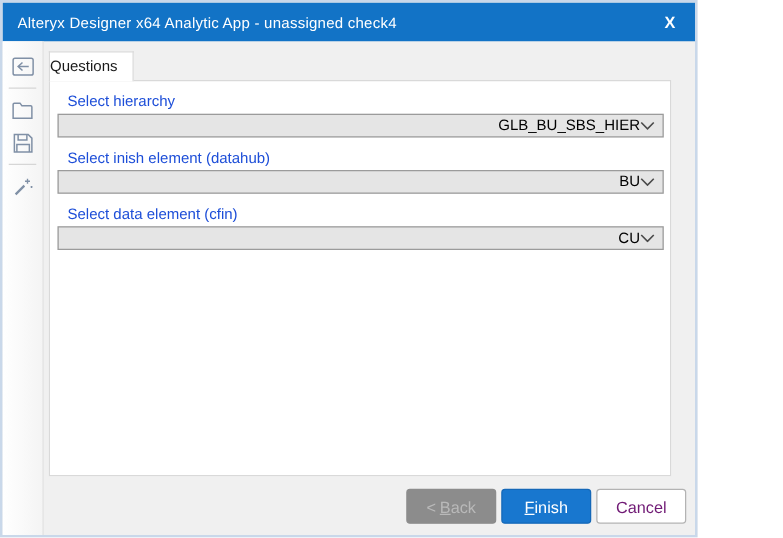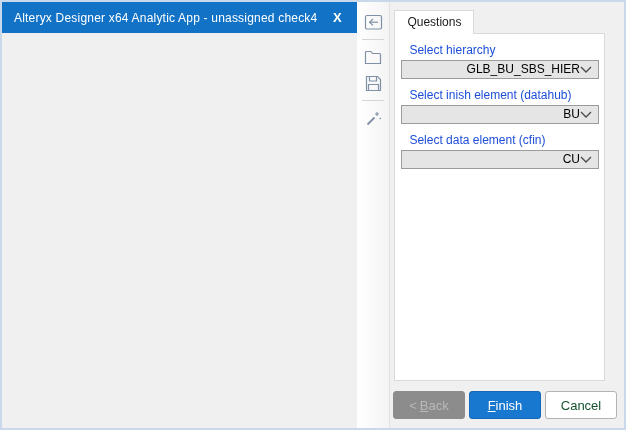--- a/index.html
+++ b/index.html
@@ -1,22 +1,22 @@
 <!DOCTYPE html>
 <html><head>
 <meta charset="utf-8">
 <style>
   * { margin:0; padding:0; box-sizing:border-box; }
   html,body { width:626px; height:430px; background:#ffffff; font-family:"Liberation Sans", sans-serif; }
 
   .window {
-    width:626px; height:430px;
+    width:558px; height:430px;
     border:2px solid #c9d8ea;
     background:#f0f0f0;
-    display:flex; flex-direction:row;
+    display:flex; flex-direction:column;
     overflow:hidden;
   }
 
   
   .titlebar {
     height:31px; flex:0 0 31px;
     background:#1273c6;
     display:flex; align-items:center;
     padding:0 0 0 12px;
     color:#ffffff;
@@ -47,21 +47,21 @@
   .side-sep { width:22px; height:1px; background:#d6d6d6; margin:4px 0; }
   .side-icon svg { stroke:#8090a6; fill:none; stroke-width:1.2; }
 
   .main { flex:1; display:flex; flex-direction:column; min-width:0; }
 
   .tab {
     align-self:flex-start;
     margin:7px 0 0 4px;
     background:#ffffff;
     border:1px solid #d9d9d9; border-bottom:none;
-    padding:4px 12px 5px 12px;
+    padding:4px 12px 5px 0;
     font-size:12px; color:#1a1a1a;
     position:relative; z-index:2; top:1px;
     cursor:pointer;
   }
 
   .panel {
     flex:1;
     margin:0 19px 0 4px;
     background:#ffffff;
     border:1px solid #d9d9d9;
@@ -98,21 +98,21 @@
     font-family:"Liberation Sans", sans-serif;
     font-size:13px;
     border-radius:3px;
     padding:0 12px;
     cursor:pointer;
     border:1px solid transparent;
   }
   .btn-back { background:#8c8c8c; color:#b9b9b9; border-color:#8c8c8c; cursor:default; }
   .btn-back .pre { margin-right:3px; }
   .btn-primary { background:#1877cf; color:#ffffff; border-color:#1568b8; }
-  .btn-plain { background:#ffffff; color:#14532d; border-color:#b3b3b3; }
+  .btn-plain { background:#ffffff; color:#701a75; border-color:#b3b3b3; }
   .mn { text-decoration:underline; }
 </style>
 </head>
 <body>
 
 <div class="window">
 
   <div class="titlebar">
     <span class="title">Alteryx Designer x64 Analytic App - unassigned check4</span>
     <span class="close-btn">

